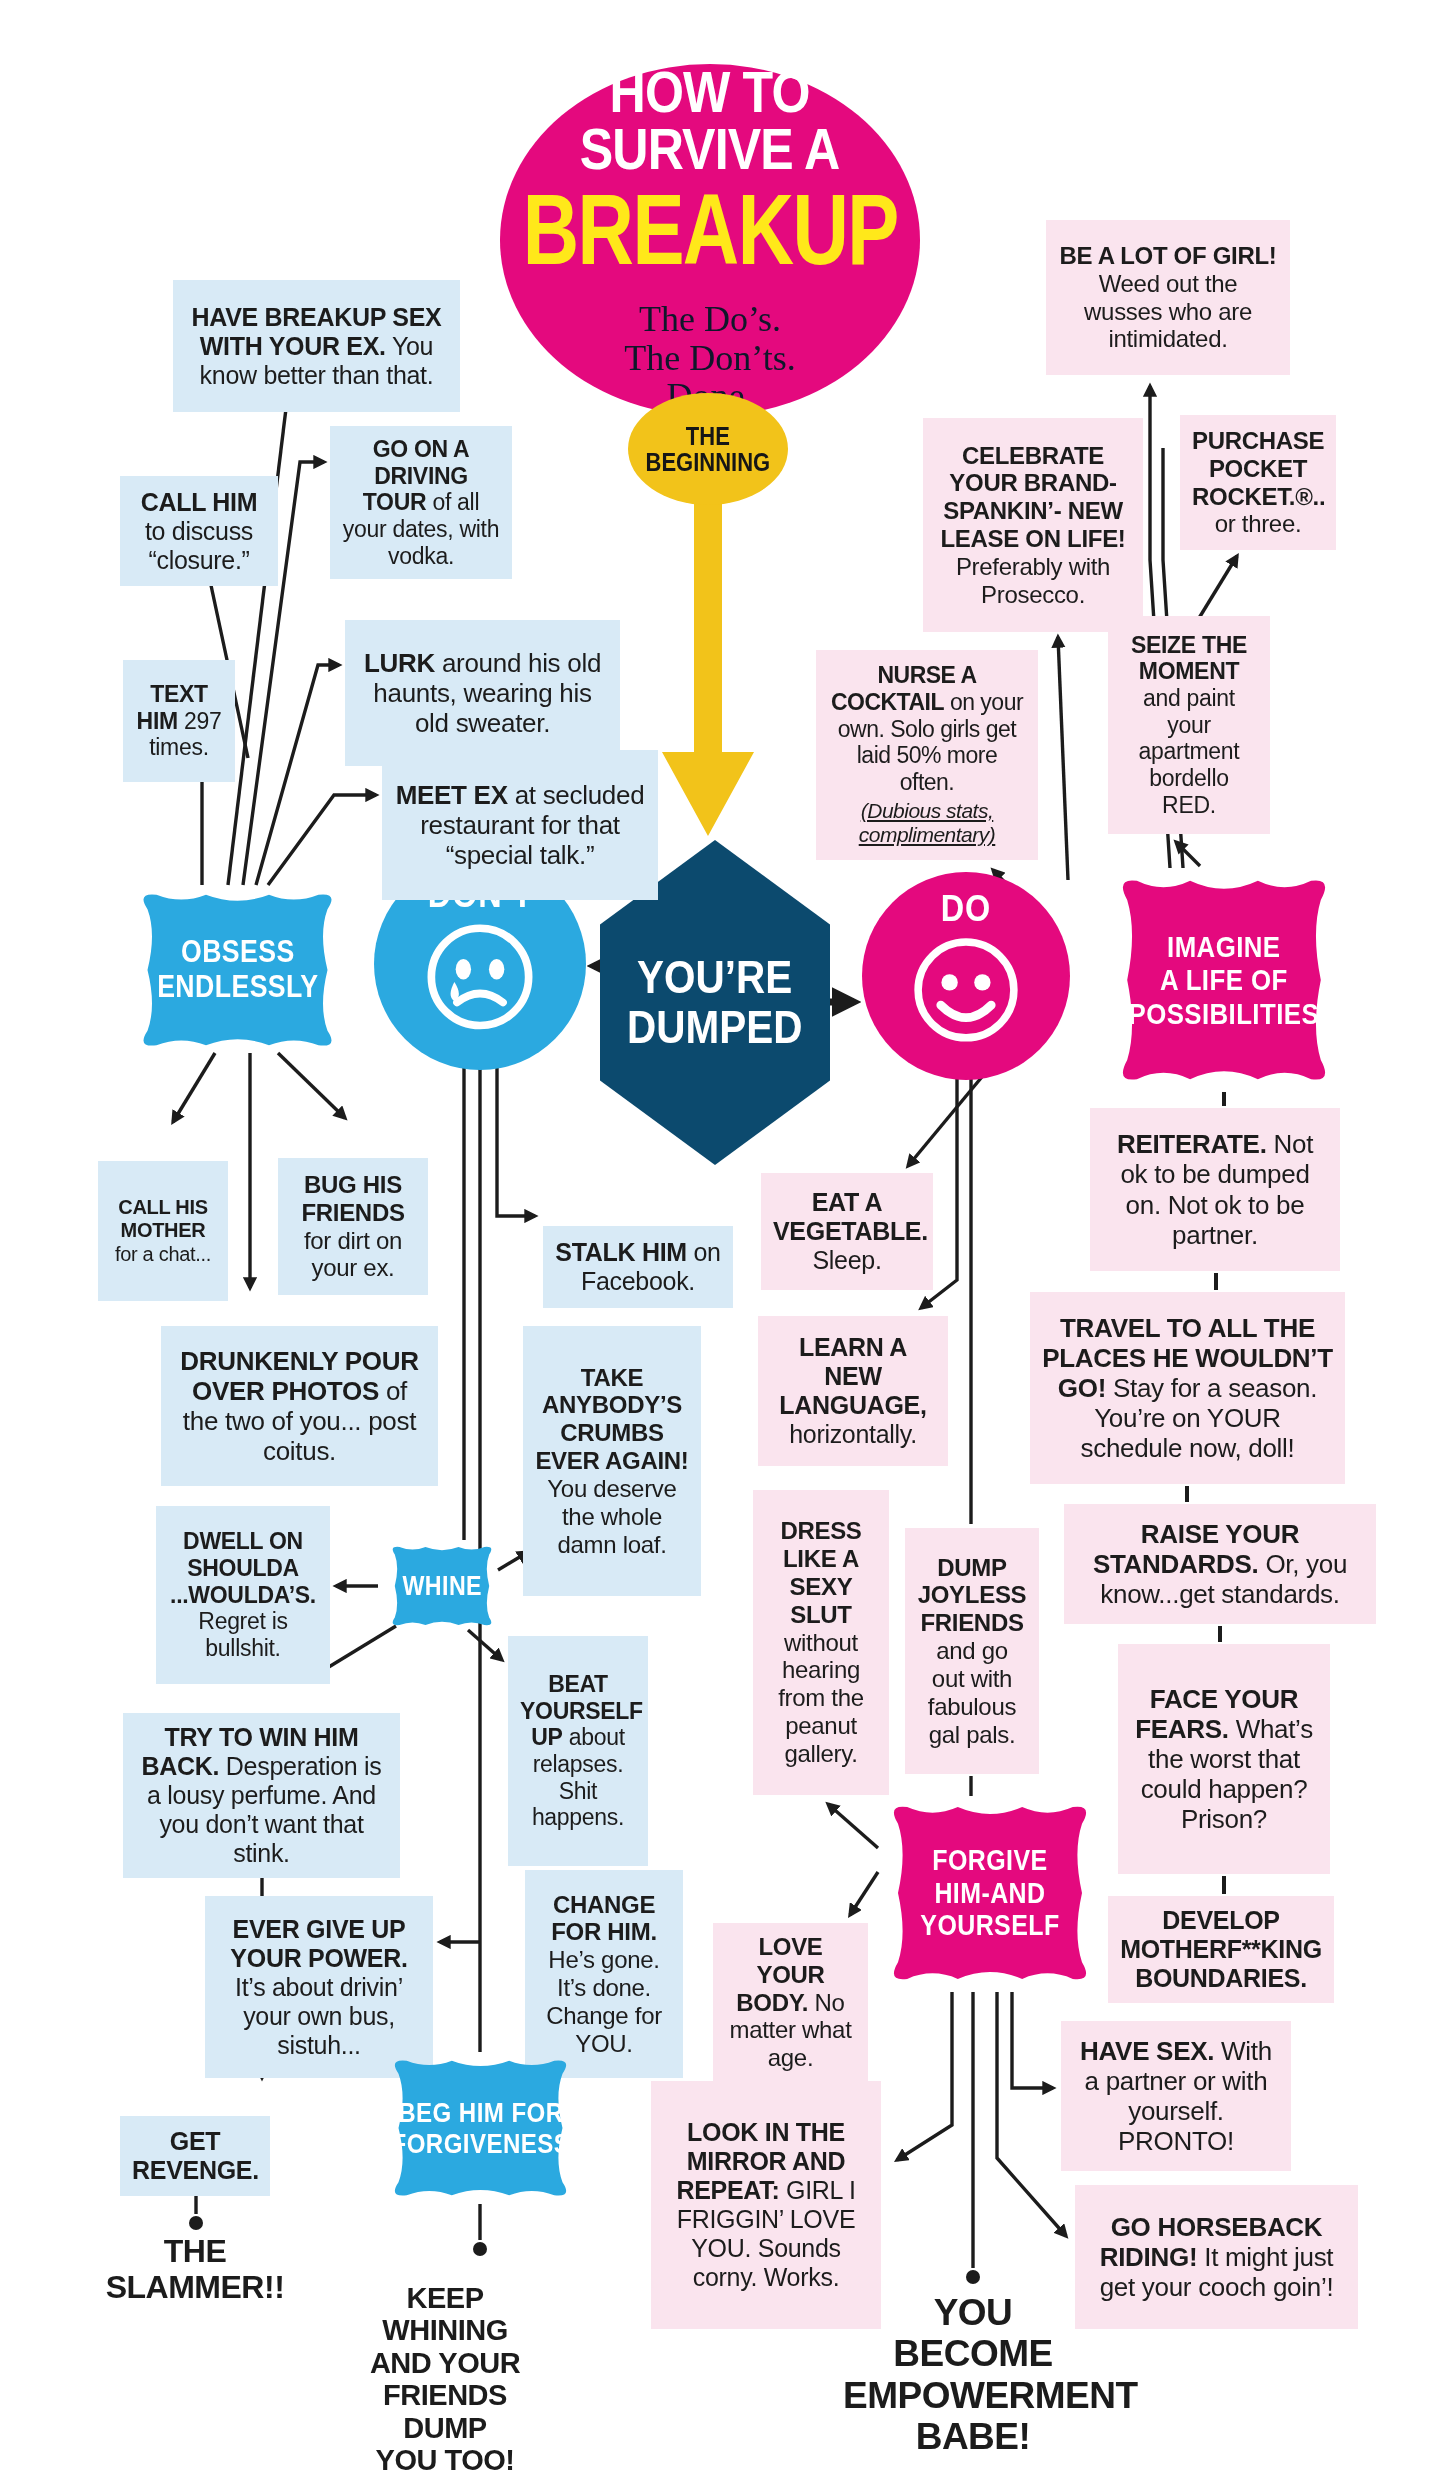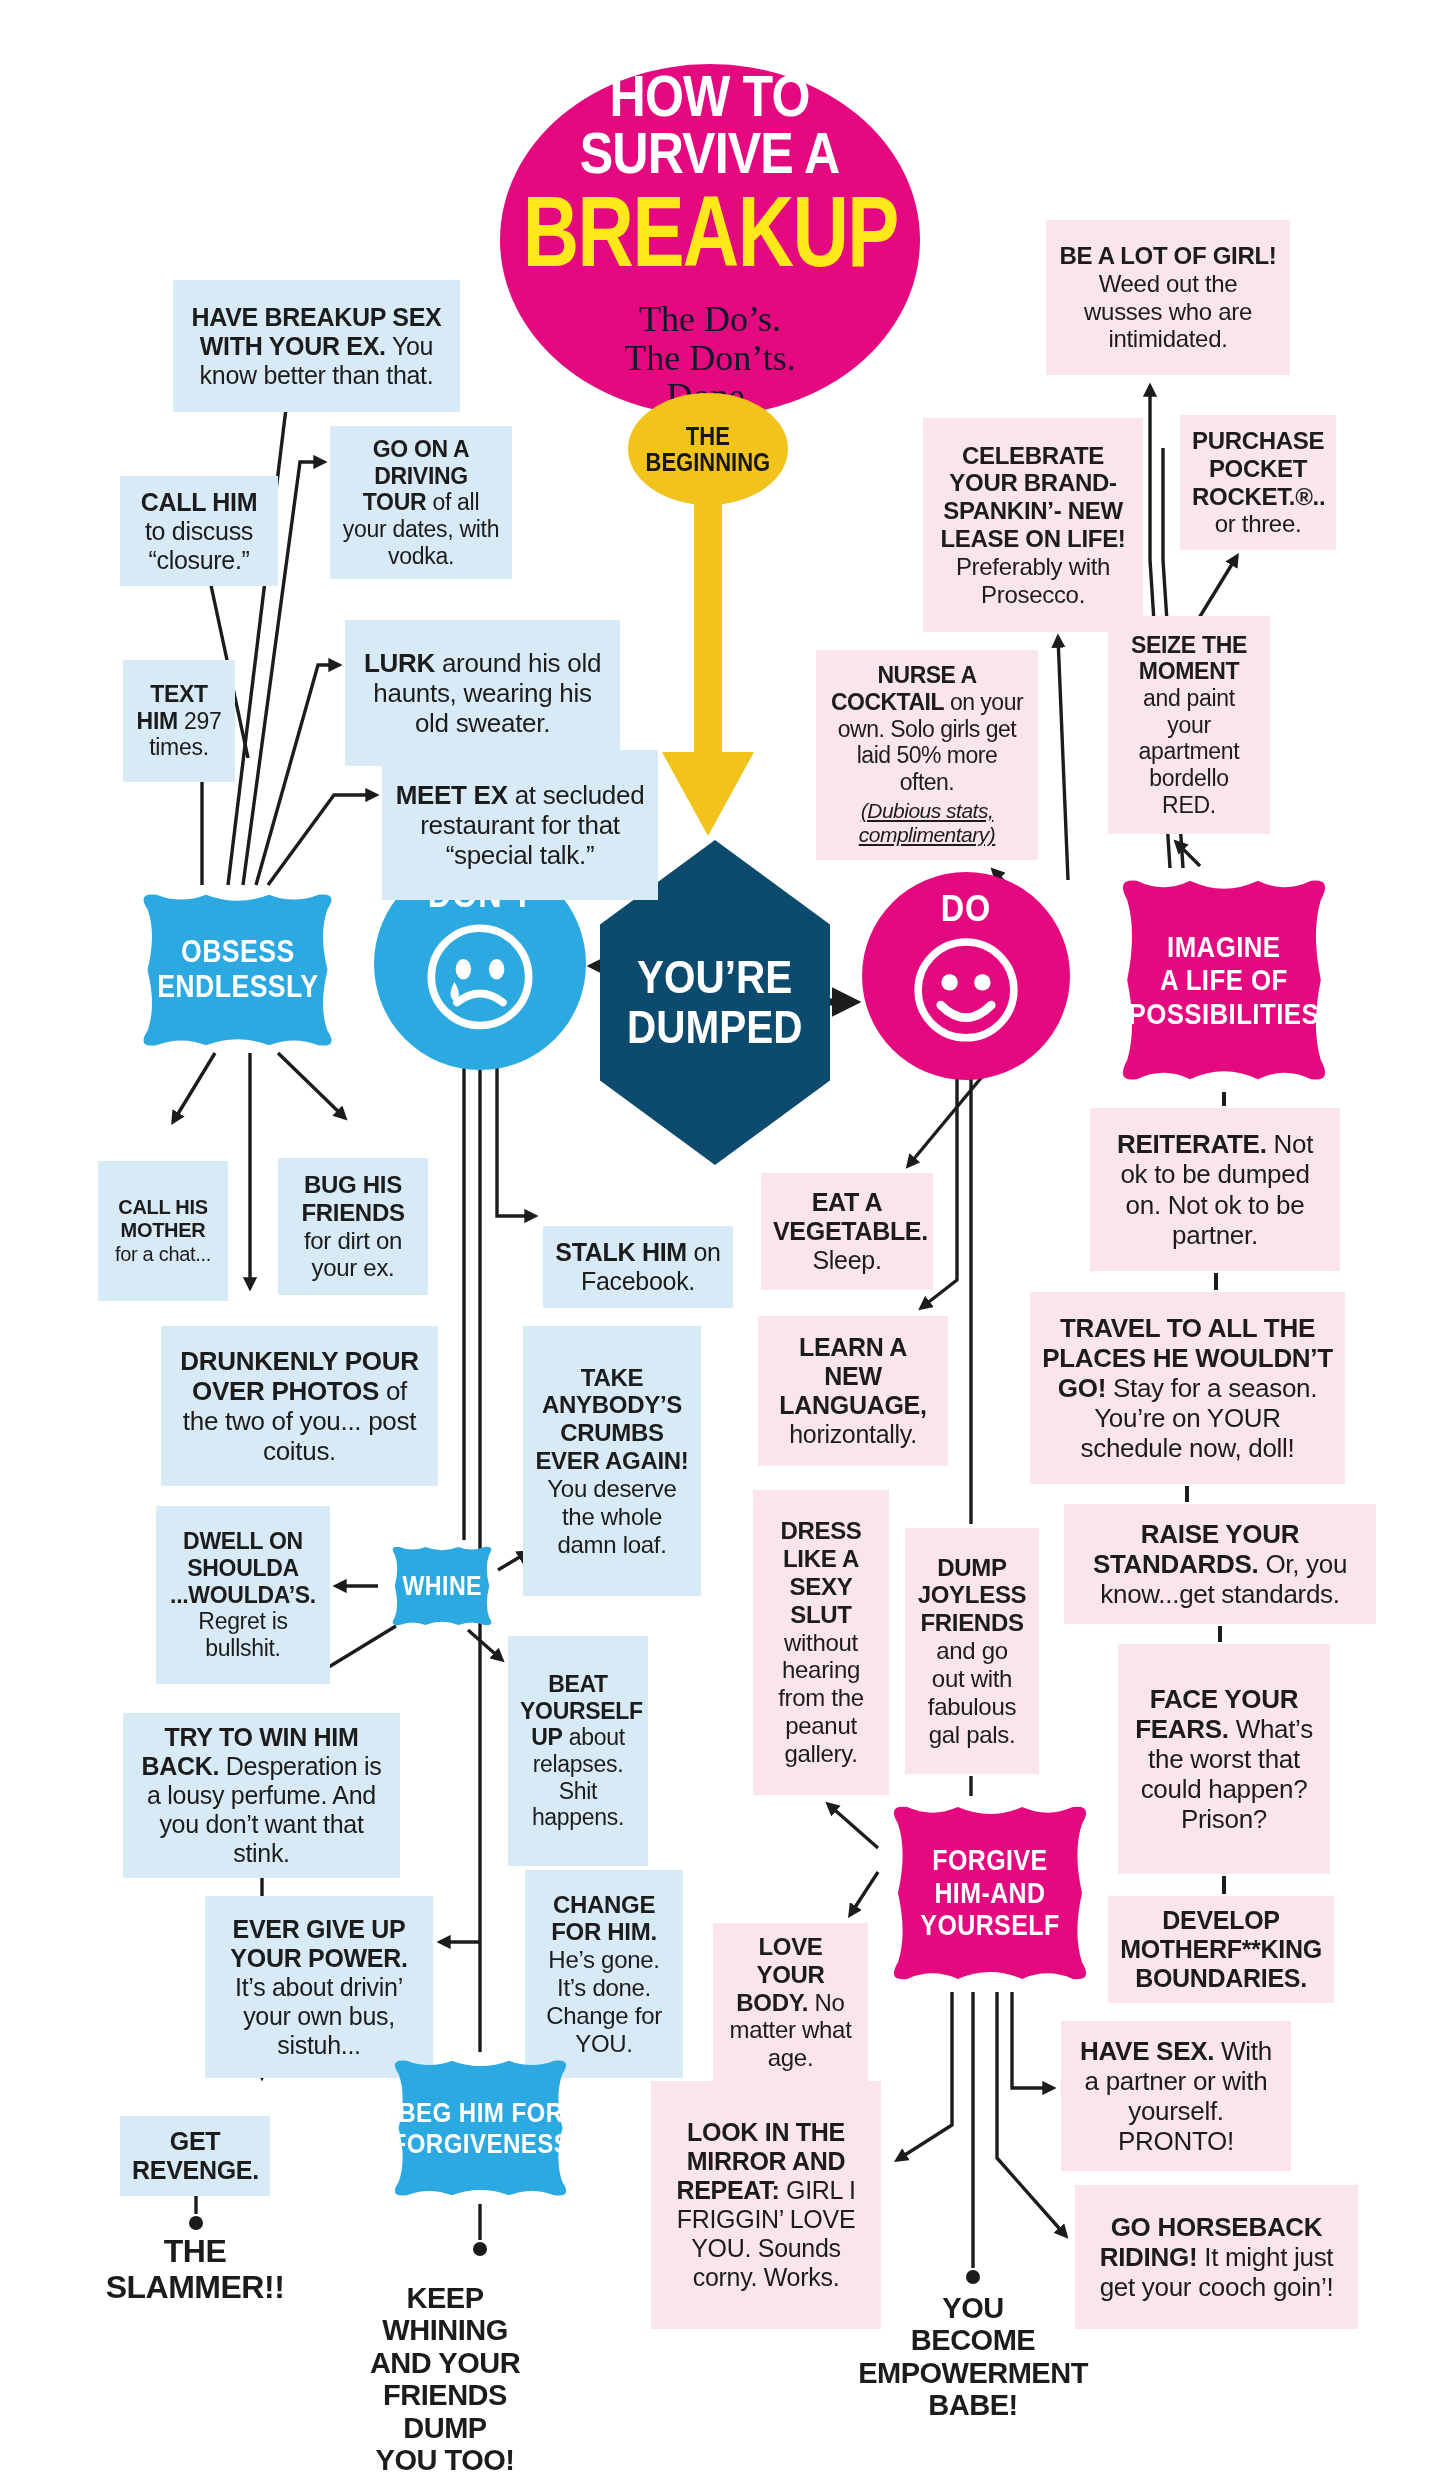--- a/index.html
+++ b/index.html
@@ -20,21 +20,21 @@
   .badge .lbl{position:relative;color:#fff;font-weight:700;text-align:center;white-space:pre-line;
               transform:scaleX(.86);line-height:1.12;letter-spacing:.5px;z-index:1;}
   .circle{position:absolute;border-radius:50%;display:flex;flex-direction:column;align-items:center;z-index:2;}
   .circle .lbl{color:#fff;font-weight:700;font-size:36px;letter-spacing:1px;transform:scaleX(.9);margin-top:16px;}
   .circle svg{margin-top:2px;}
   .hex{position:absolute;background:#0c4a6e;display:flex;align-items:center;justify-content:center;z-index:2;
        clip-path:polygon(50% 0,100% 26%,100% 74%,50% 100%,0 74%,0 26%);}
   .hex .lbl{color:#fff;font-weight:700;font-size:46px;line-height:1.08;white-space:pre-line;text-align:center;
             transform:scaleX(.88);letter-spacing:0;}
   .title{position:absolute;left:500px;top:64px;width:420px;height:352px;background:var(--magenta);
-         border-radius:50%;display:flex;flex-direction:column;align-items:center;justify-content:flex-end;
+         border-radius:50%;display:flex;flex-direction:column;align-items:center;justify-content:space-between;
          text-align:center;z-index:2;}
   .t1{color:#fff;font-size:57px;font-weight:700;line-height:1.0;white-space:pre-line;transform:scaleX(.88);letter-spacing:-1px;}
   .t2{color:var(--yellow-bright);font-size:100px;font-weight:700;line-height:.98;transform:scaleX(.78);letter-spacing:-2px;}
   .t3{font-family:"Liberation Serif",serif;color:#0f172a;font-size:36px;line-height:1.07;white-space:pre-line;margin-top:20px;}
   .beginning{position:absolute;left:628px;top:393px;width:160px;height:112px;background:var(--yellow);
              border-radius:50%;display:flex;align-items:center;justify-content:center;z-index:2;}
   .beginning .lbl{color:#161616;font-weight:700;font-size:25px;line-height:1.05;text-align:center;
                   white-space:pre-line;transform:scaleX(.88);}
   .end-label{position:absolute;font-weight:800;text-align:center;white-space:pre-line;z-index:2;
              line-height:1.12;letter-spacing:-0.5px;}
@@ -293,18 +293,18 @@
       <div class="inner"><b>GO HORSEBACK RIDING!</b> <span>It might just get your cooch goin’!</span></div>
     </div>
 
   <div class="end-label" style="left:95px;top:2234px;width:200px;font-size:32px">THE
 SLAMMER!!</div>
   <div class="end-label" style="left:340px;top:2282px;width:210px;font-size:29px">KEEP
 WHINING
 AND YOUR
 FRIENDS DUMP
 YOU TOO!</div>
-  <div class="end-label" style="left:843px;top:2292px;width:260px;font-size:29px">YOU
+  <div class="end-label" style="left:843px;top:2292px;width:260px;font-size:37px">YOU
 BECOME
 EMPOWERMENT
 BABE!</div>
 
 </div>
 
 </body></html>

